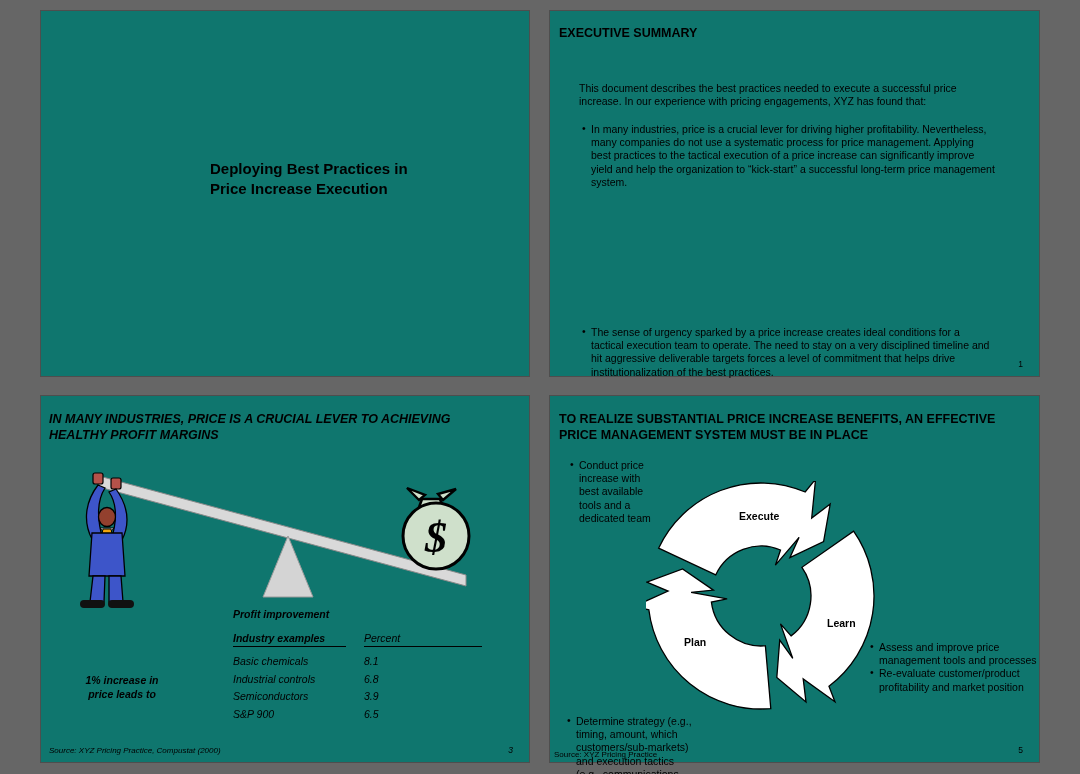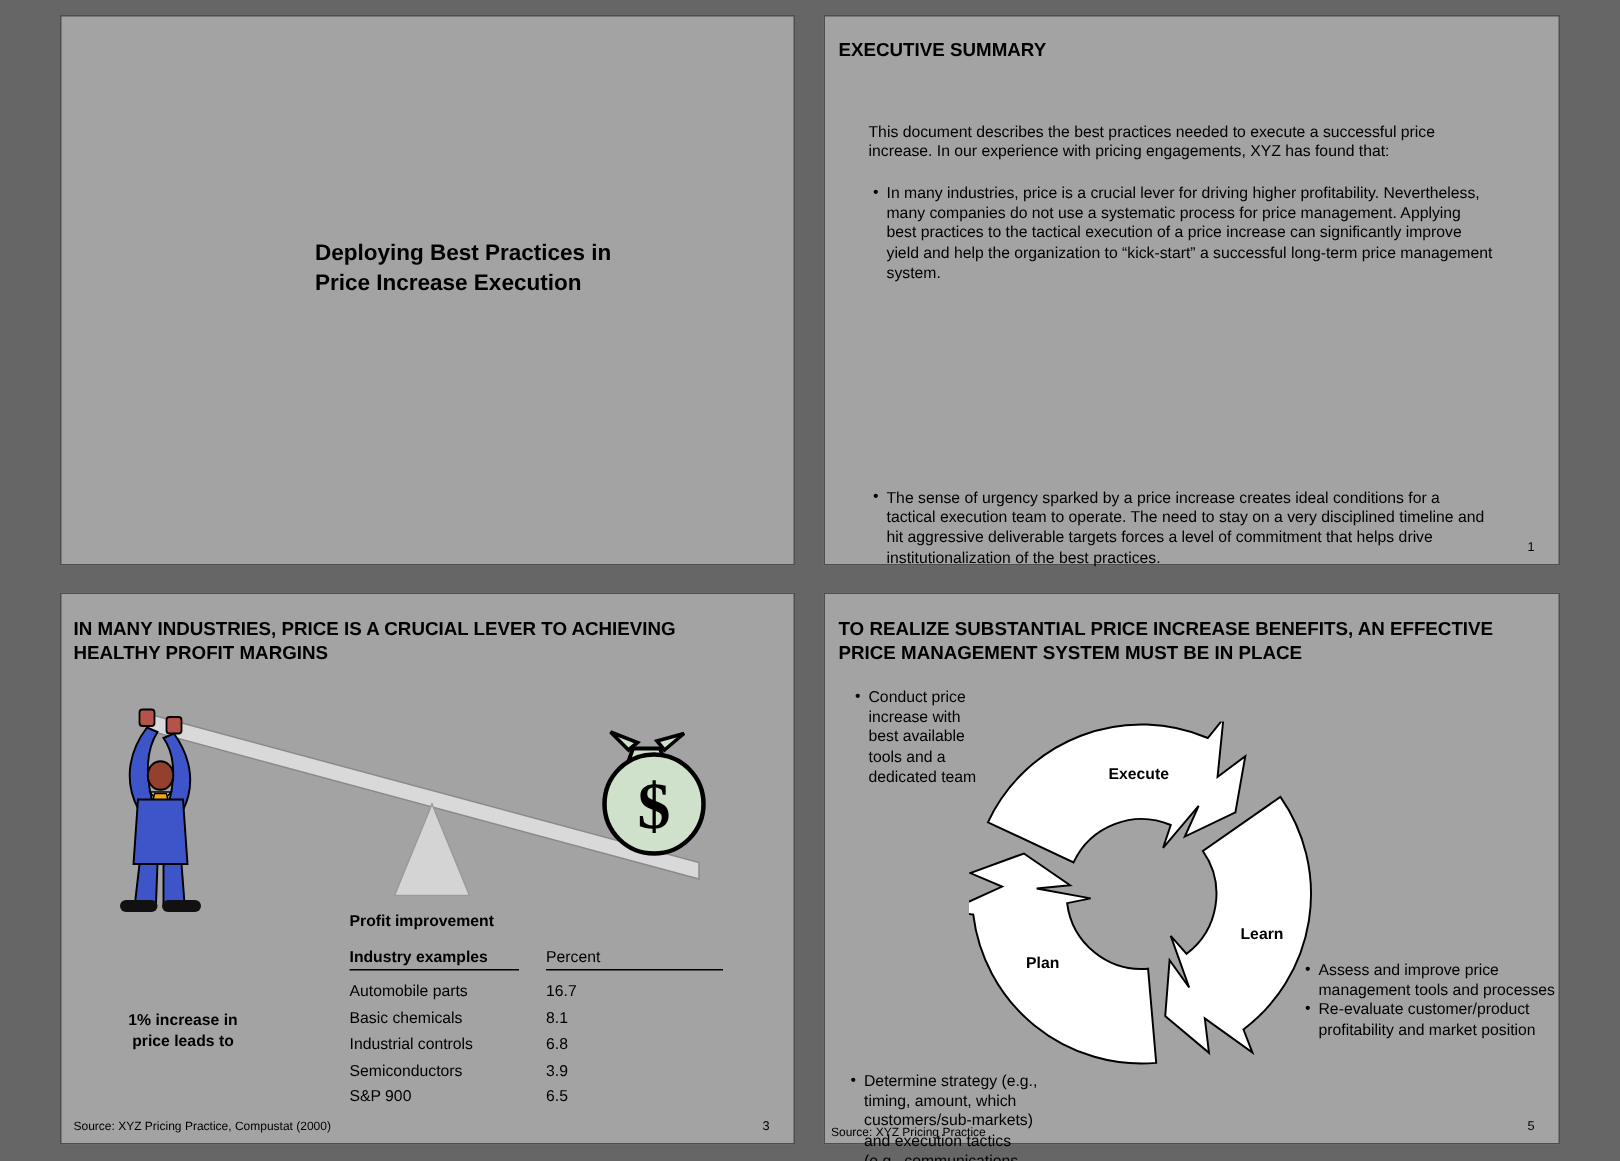--- a/index.html
+++ b/index.html
@@ -1,24 +1,24 @@
 <!DOCTYPE html>
 <html><head>
 <meta charset="utf-8">
 <style>
   * { margin:0; padding:0; box-sizing:border-box; }
   html,body { width:1080px; height:774px; overflow:hidden; }
   body { background:#666666; font-family:"Liberation Sans", sans-serif; color:#000; }
   .canvas { position:relative; width:1080px; height:774px; }
   .slide {
-    position:absolute; background:#a3a3a3; border:1px solid #4e4e4e;
+    position:absolute; background:#0f766e; border:1px solid #4e4e4e;
   }
   .s1 { left:40px;  top:10px;  width:490px; height:367px; }
   .s2 { left:549px; top:10px;  width:491px; height:367px; }
-  .s3 { left:40px;  top:395px; width:490px; height:368px; }
+  .s3 { left:40px;  top:395px; width:490px; height:368px;font-style:italic; }
   .s4 { left:549px; top:395px; width:491px; height:368px; }
   .abs { position:absolute; }
   .slide-header { font-size:12.5px; font-weight:bold; line-height:16px; letter-spacing:0; }
   .deck-title { font-size:15px; font-weight:bold; line-height:20px; }
   .body-text { font-size:10.5px; line-height:13.2px; }
   .bullet { position:relative; padding-left:10px; }
   .bullet::before { content:"\2022"; position:absolute; left:1px; top:-1px; }
   .page-num { position:absolute; right:16px; bottom:7px; font-size:8.5px; }
   .source { position:absolute; font-size:8px; }
   .caption { font-size:10.5px; font-weight:bold; line-height:13.5px; text-align:center; }
@@ -90,24 +90,20 @@
     <div class="abs tbl-head-bold" style="left:192px; top:212px;">Profit improvement</div>
 
     <div class="abs tbl-head-bold" style="left:192px; top:236px;">Industry examples</div>
 
     <div class="abs tbl-head-reg" style="left:323px; top:236px;">Percent</div>
     <div class="rule" style="left:192px; top:250px; width:113px;"></div>
     <div class="rule" style="left:323px; top:250px; width:118px;"></div>
 
     <div class="abs" style="left:192px; top:259px; width:250px;">
       <div class="tbl-row">
-        <span class="c1">Automobile parts</span>
-        <span>16.7</span>
-      </div>
-      <div class="tbl-row">
         <span class="c1">Basic chemicals</span>
         <span>8.1</span>
       </div>
       <div class="tbl-row">
         <span class="c1">Industrial controls</span>
         <span>6.8</span>
       </div>
       <div class="tbl-row">
         <span class="c1">Semiconductors</span>
         <span>3.9</span>

